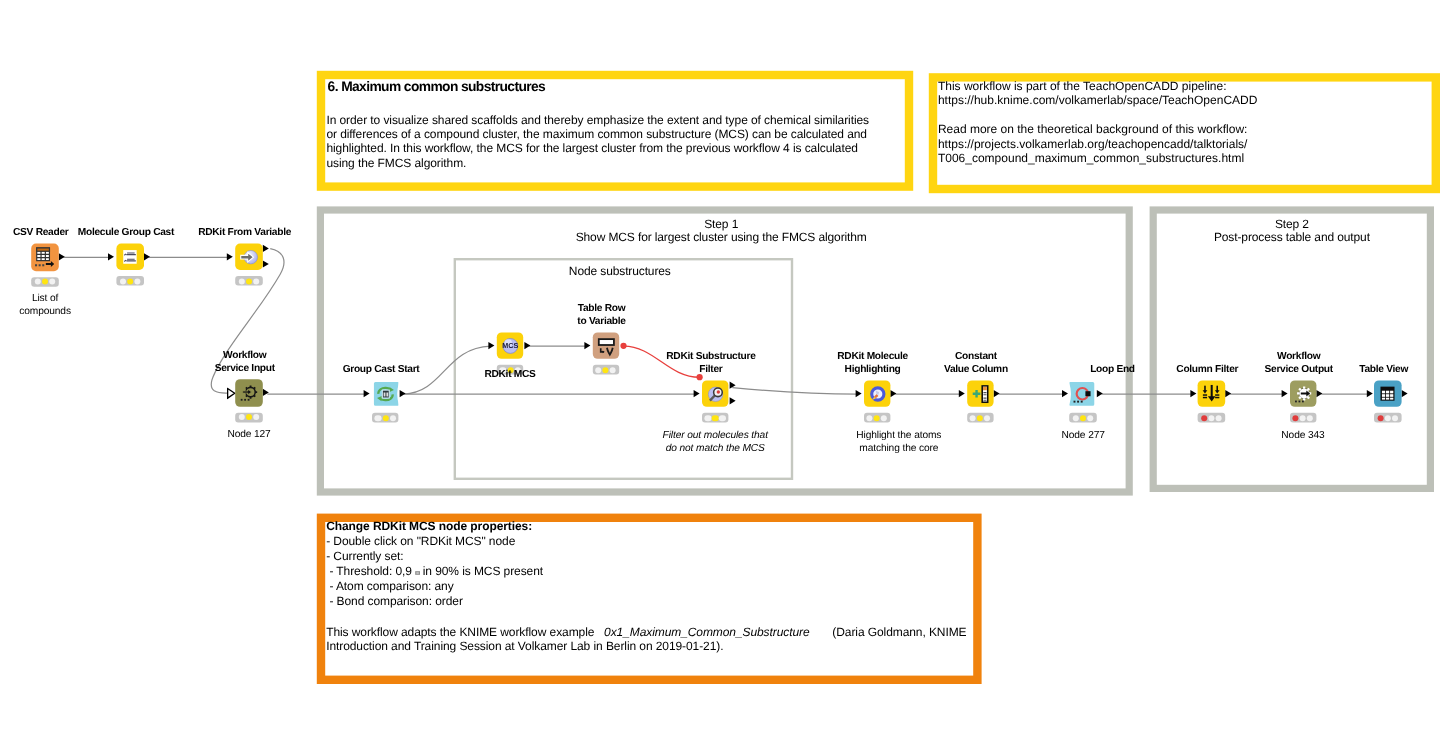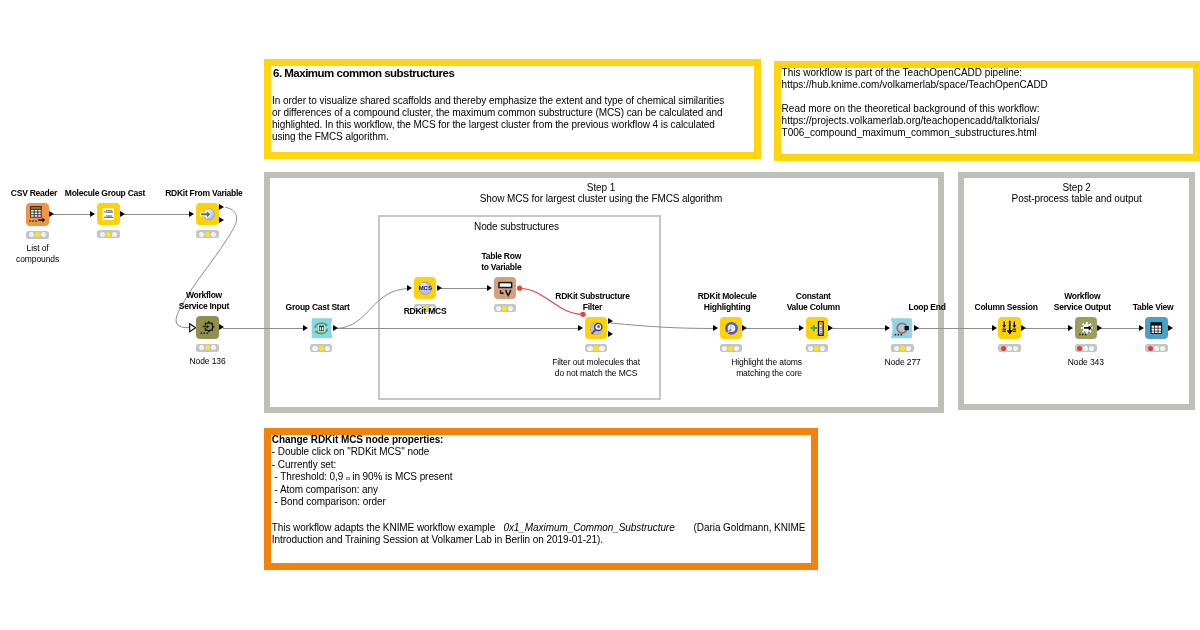--- a/index.html
+++ b/index.html
@@ -124,21 +124,21 @@
       <rect x="7.5" y="16.4" width="1.5" height="1.5" fill="#1d1d1d"></rect>
       <rect x="10.4" y="16.4" width="1.5" height="1.5" fill="#1d1d1d"></rect>
     </svg>
   </div>
 <div class="tl" style="left:196.3px;top:343.5px;">
     <i class="l "></i>
     <i class="m yellow"></i>
     <i class="r "></i>
   </div>
 <div class="nl" style="left:128.95000000000002px;top:289.7px;width:150px;">Workflow<br>Service Input</div>
-<div class="nd" style="left:132.55px;top:356.3px;width:150px;">Node 136</div>
+<div class="nd" style="left:132.55px;top:356.3px;width:150px;">Node 127</div>
 <div class="abs" style="left:309.9px;top:316.9px;width:22.5px;height:22.5px;z-index:5;">
     <svg width="22.5" height="22.5" viewBox="0 0 22.5 22.5" style="position:absolute;left:0;top:0;">
       <path d="M 1.6,2.6 Q 1.6,1.3 2.9,1.3 L 21.7,1.3 Q 22.7,1.3 22.3,2.6 C 20.6,8.4 20.6,14.1 22.3,19.9 Q 22.7,21.2 21.7,21.2 L 2.9,21.2 Q 1.6,21.2 1.6,19.9 Z" fill="#8CD5E7"></path>
     </svg>
     <svg width="22.5" height="22.5" viewBox="0 0 22.5 22.5" style="position:absolute;left:0;top:0;">
       <g fill="none" stroke="#55A94F" stroke-width="1.9">
         <path d="M 5.3,11.2 C 5.0,8.0 8.3,6.1 11.5,6.3 C 13.0,6.4 14.2,6.8 15.2,7.6"></path>
         <path d="M 17.2,11.6 C 17.5,14.8 14.2,16.7 11.0,16.5 C 9.5,16.4 8.3,16.0 7.3,15.2"></path>
       </g>
       <path d="M 14.6,5.5 L 18.3,8.1 L 14.3,9.9 Z" fill="#55A94F"></path>
@@ -188,36 +188,36 @@
       <circle cx="13.3" cy="9.9" r="3.6" fill="#f2f2f2" stroke="#3a3a3a" stroke-width="1.3"></circle>
       <circle cx="13.6" cy="9.7" r="1.4" fill="#d93a3a"></circle>
     </svg>
   </div>
 <div class="tl" style="left:584.8px;top:344.4px;">
     <i class="l "></i>
     <i class="m yellow"></i>
     <i class="r "></i>
   </div>
 <div class="nl" style="left:517.4499999999999px;top:290.59999999999997px;width:150px;">RDKit Substructure<br>Filter</div>
-<div class="nd" style="left:521.05px;top:357.2px;width:150px;">Filter out molecules that<br>do not match the MCS</div>
+<div class="nd" style="left:521.05px;top:357.2px;width:150px;font-style:italic;">Filter out molecules that<br>do not match the MCS</div>
 <div class="node" style="left:719.5px;top:316.9px;background:#FCD20A;">
     <svg width="22.5" height="22.5" viewBox="0 0 22.5 22.5" style="position:absolute;left:0;top:0;">
       <circle cx="11.5" cy="11.3" r="5.1" fill="#eceefc" stroke="#4c5ad9" stroke-width="2.6"></circle>
       <path d="M 8.4,13.4 L 10.6,11.4 L 12,13 L 9.8,14.9 Z" fill="#e8743a"></path>
       <path d="M 6.4,16.4 L 8.6,13.6 L 10,15 Z" fill="#f5c33a"></path>
       <path d="M 9.8,8.4 L 12.6,9.8 L 12,12 L 10.4,11.6 Z" fill="#c6cbe8"></path>
     </svg>
   </div>
 <div class="tl" style="left:719.5px;top:344.4px;">
     <i class="l "></i>
     <i class="m yellow"></i>
     <i class="r "></i>
   </div>
 <div class="nl" style="left:652.15px;top:290.59999999999997px;width:150px;">RDKit Molecule<br>Highlighting</div>
-<div class="nd" style="left:652px;top:357.2px;width:150px;text-align:right;">Highlight the atoms<br>matching the core</div>
+<div class="nd" style="left:674px;top:357.2px;width:150px;">Highlight the atoms<br>matching the core</div>
 <div class="node" style="left:805.6px;top:316.9px;background:#FCD20A;">
     <svg width="22.5" height="22.5" viewBox="0 0 22.5 22.5" style="position:absolute;left:0;top:0;">
       <path d="M 4.6,10.1 L 6.8,10.1 L 6.8,7.9 L 8.8,7.9 L 8.8,10.1 L 11.0,10.1 L 11.0,12.1 L 8.8,12.1 L 8.8,14.3 L 6.8,14.3 L 6.8,12.1 L 4.6,12.1 Z" fill="#3aa876"></path>
       <rect x="12.5" y="4.6" width="4.6" height="13.6" fill="#fff" stroke="#0d0d0d" stroke-width="1.3"></rect>
       <rect x="13.2" y="5.3" width="3.2" height="2.9" fill="#E8913C"></rect>
       <g stroke="#555" stroke-width="0.9" fill="none">
         <path d="M 13.5,10.2 L 16.1,10.2 M 13.5,12.0 L 16.1,12.0"></path>
         <path d="M 13.5,14.8 L 16.1,14.8 M 13.5,16.6 L 16.1,16.6"></path>
       </g>
     </svg>
@@ -261,21 +261,21 @@
         <rect x="14.6" y="11.6" width="3.5" height="1.2"></rect>
         <rect x="14.6" y="13.7" width="3.5" height="1.2"></rect>
       </g>
     </svg>
   </div>
 <div class="tl" style="left:998.4px;top:344.4px;">
     <i class="l red"></i>
     <i class="m "></i>
     <i class="r "></i>
   </div>
-<div class="nl" style="left:931.05px;top:301.9px;width:150px;">Column Session</div>
+<div class="nl" style="left:931.05px;top:301.9px;width:150px;">Column Filter</div>
 <div class="node" style="left:1074.6px;top:316.9px;background:#9D9D60;">
     <svg width="22.5" height="22.5" viewBox="0 0 22.5 22.5" style="position:absolute;left:0;top:0;">
       <circle cx="11.8" cy="10.9" r="4.4" fill="#fff" stroke="#50503a" stroke-width="0.6"></circle>
       <g stroke="#fff" stroke-width="1.9">
         <line x1="11.8" y1="5.0" x2="11.8" y2="7.0"></line>
         <line x1="11.8" y1="14.8" x2="11.8" y2="16.8"></line>
         <line x1="5.9" y1="10.9" x2="7.9" y2="10.9"></line>
         <line x1="15.7" y1="10.9" x2="17.7" y2="10.9"></line>
         <line x1="7.6" y1="6.7" x2="9.0" y2="8.1"></line>
         <line x1="14.6" y1="13.7" x2="16.0" y2="15.1"></line>

